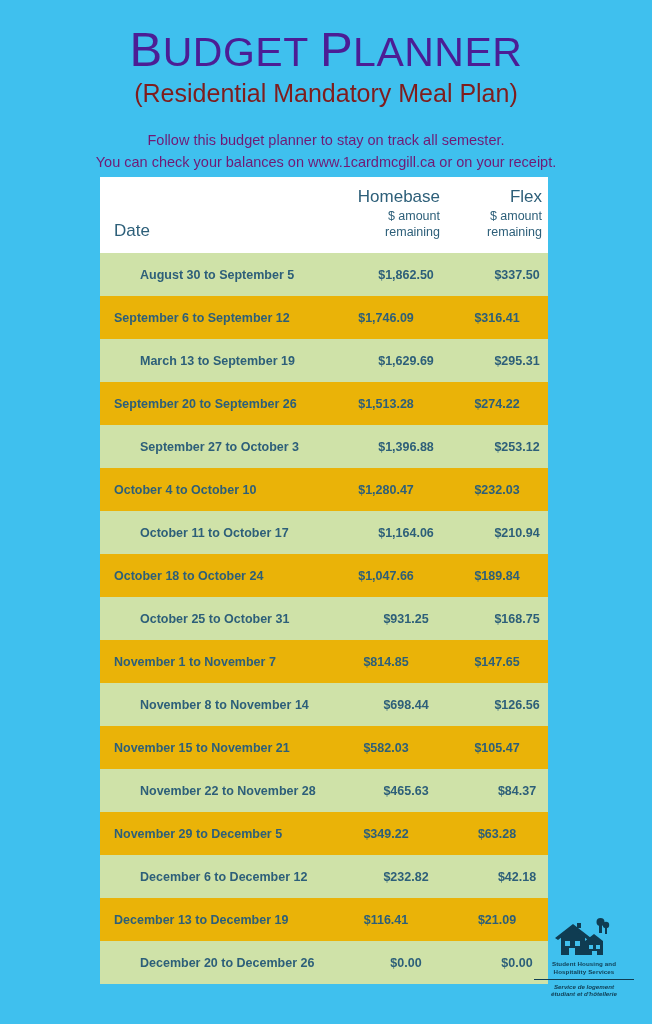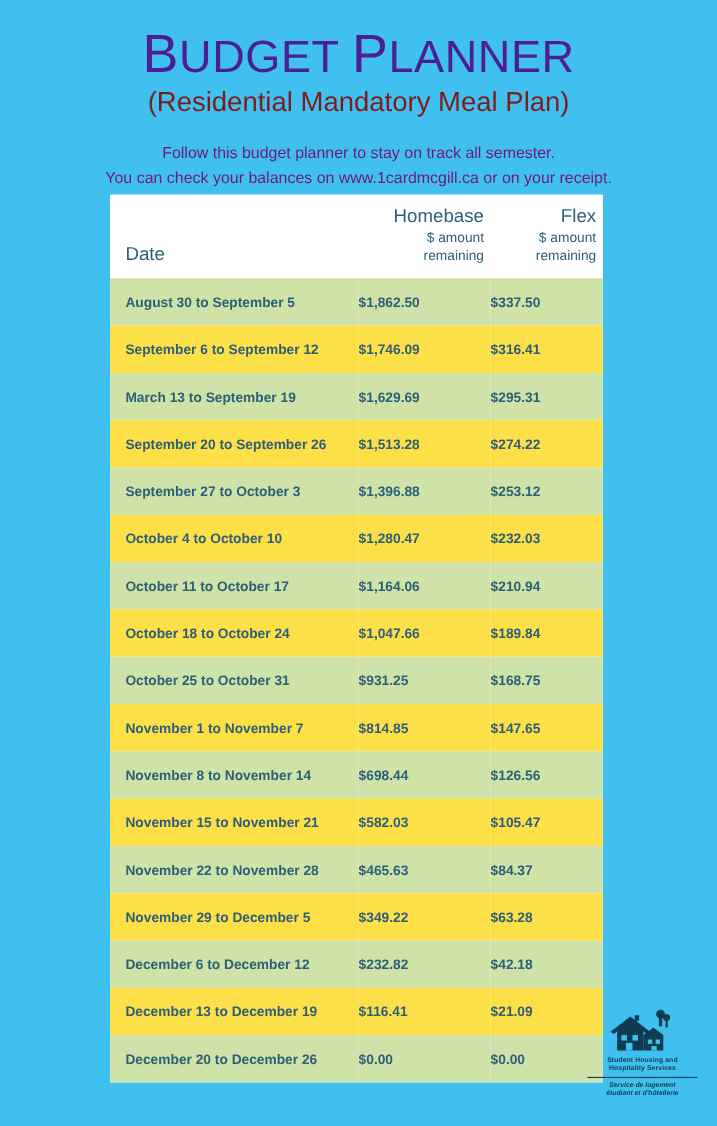--- a/index.html
+++ b/index.html
@@ -103,23 +103,24 @@
     font-weight: bold;
     color: #2d5f79;
     height: 43px;
     padding: 0;
   }
   td.date-cell {
     text-align: left;
     padding-left: 14px;
   }
   td.num-cell {
-  }
-  tr.alt td { background: #CFE2A8; }
-  tr.plain td { background: #fde047; }
+    text-align: center;
+  }
+  tr.alt td { background: #CFE2A8; padding-left: 40px; }
+  tr.plain td { background: #eab308; }
 
   
   col.c-date { width: 226px; }
   col.c-home { width: 120px; }
   col.c-flex { width: 102px; }
 
   
   .logo {
     position: absolute;
     right: 18px;

